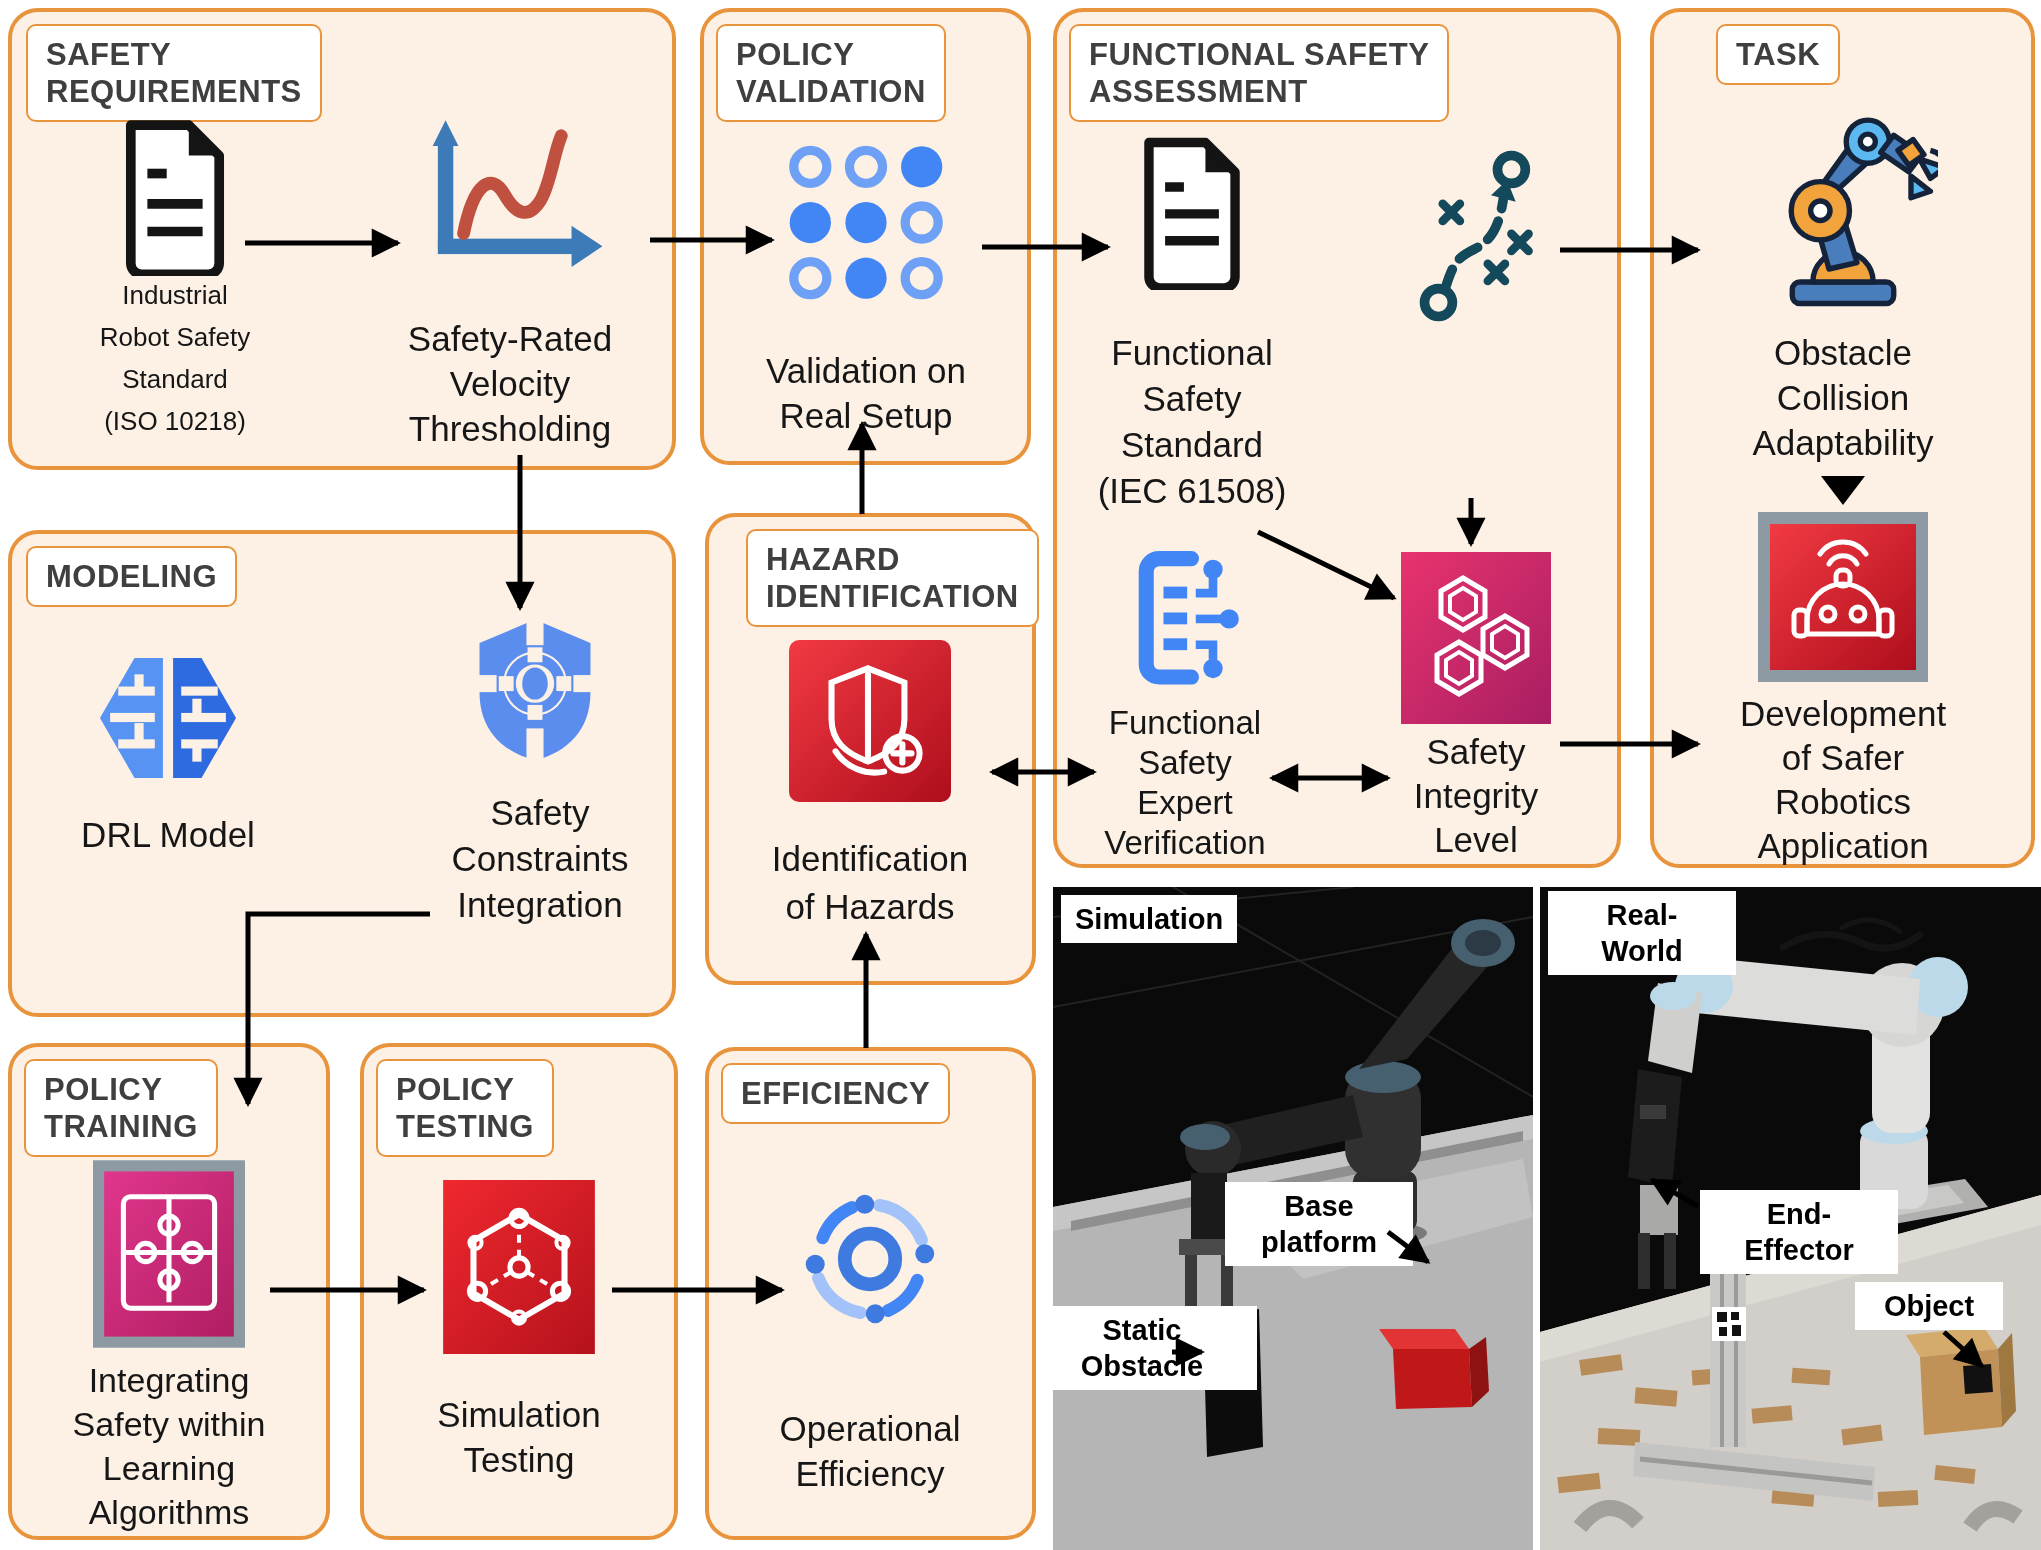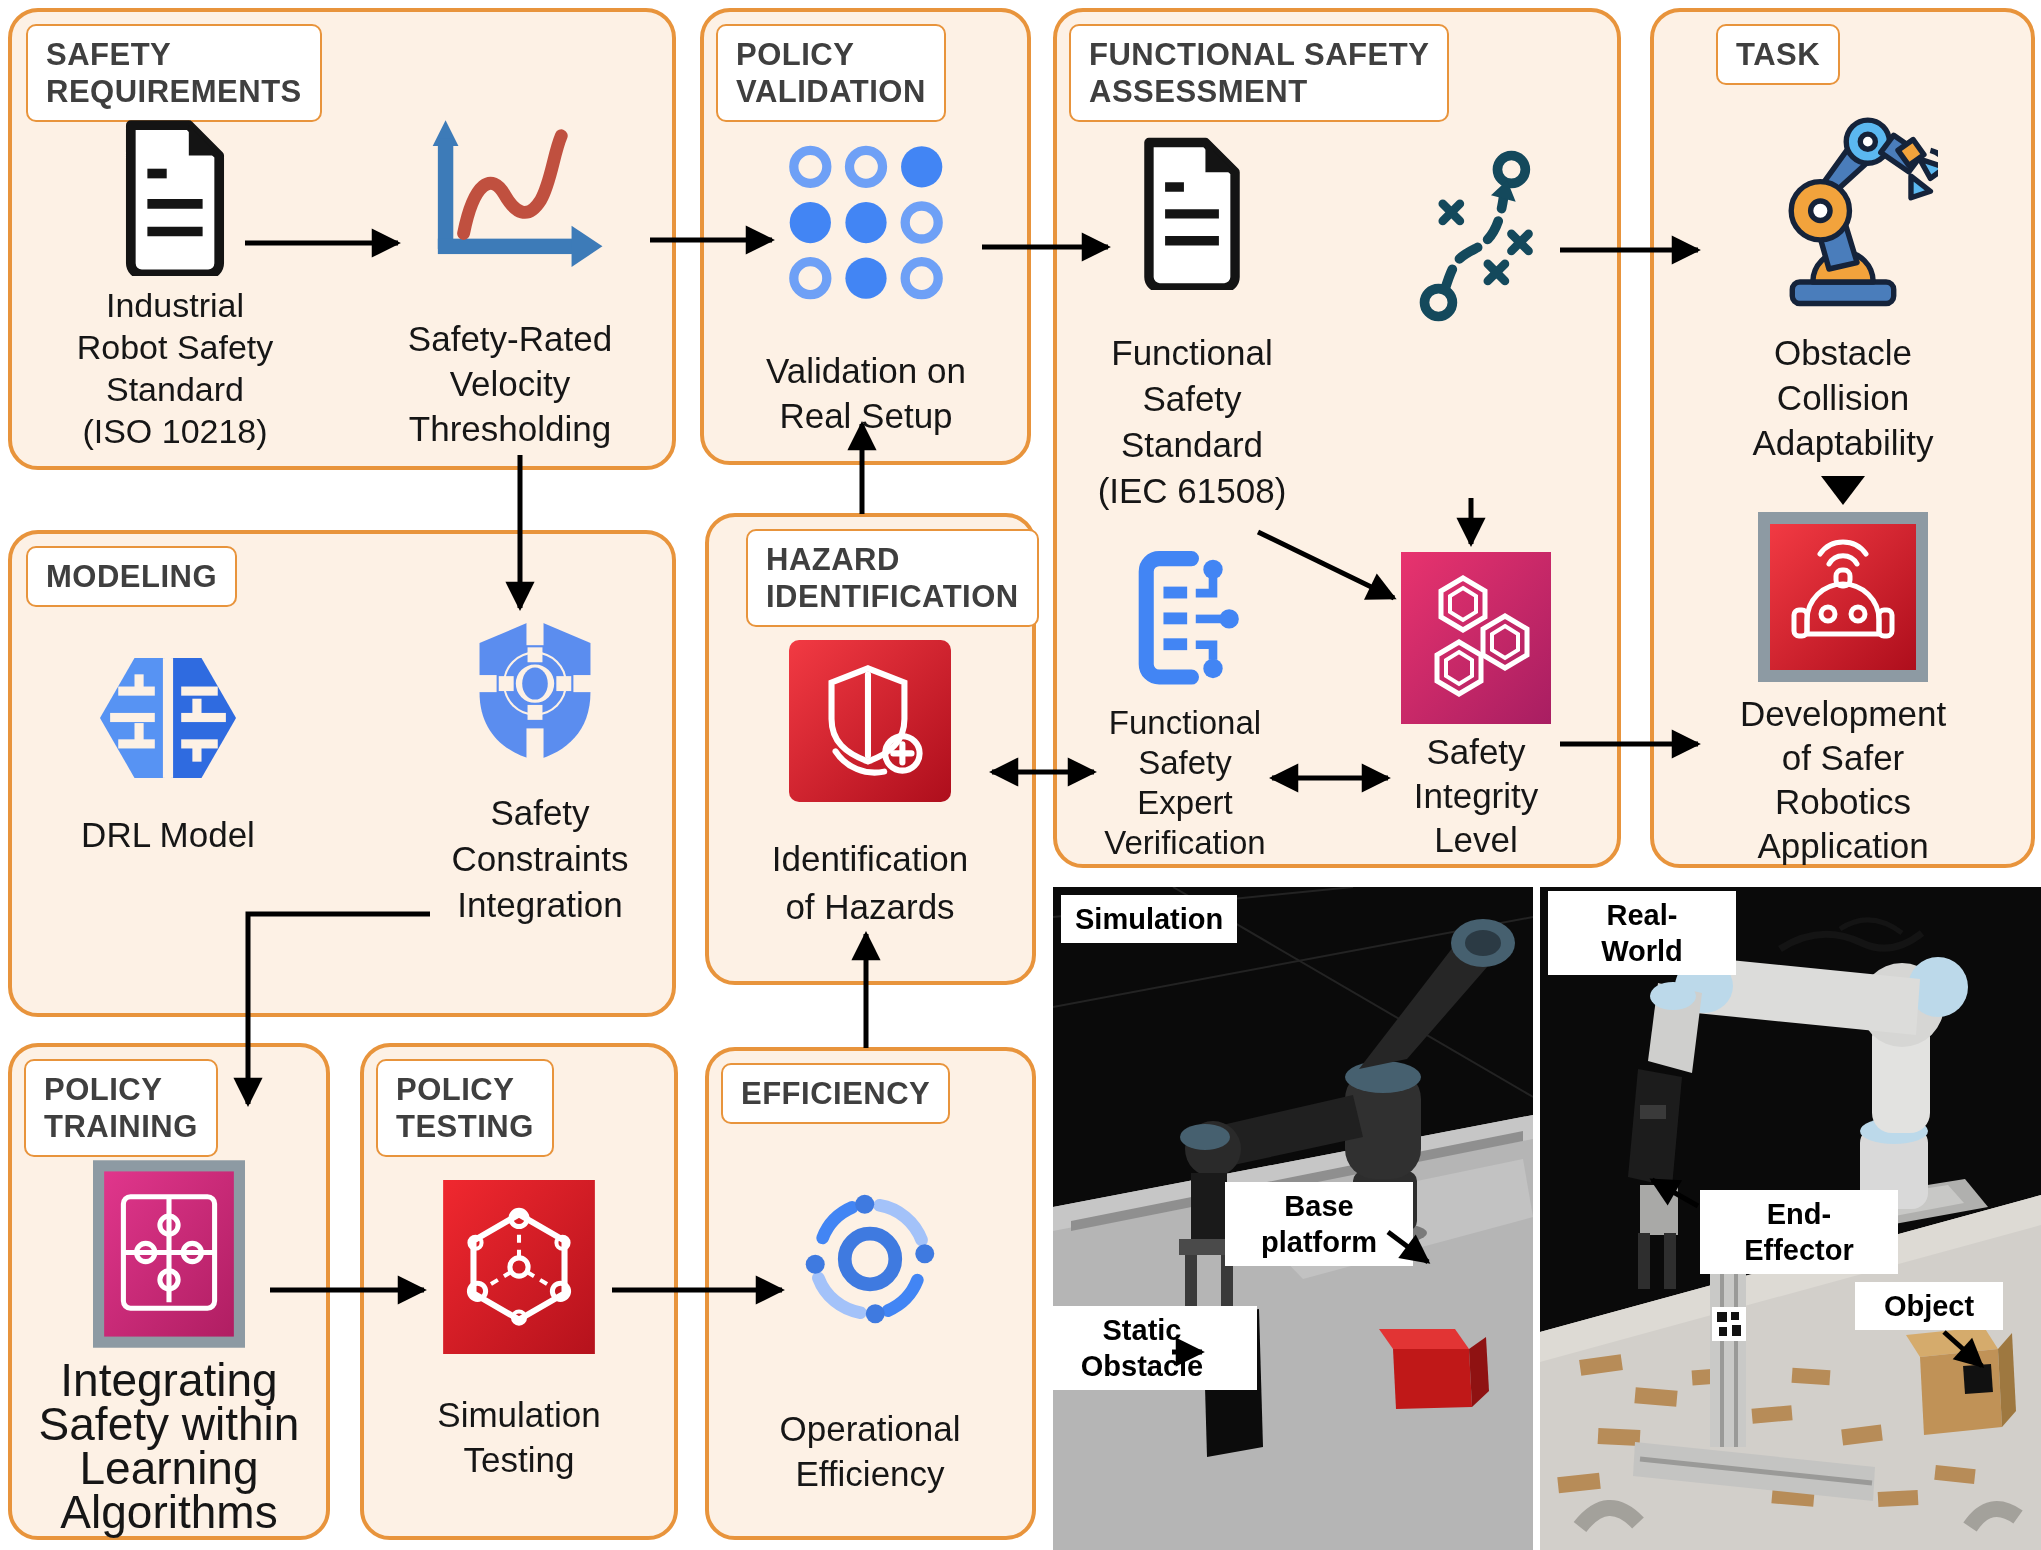--- a/index.html
+++ b/index.html
@@ -68,21 +68,21 @@
 
   <div class="icon" style="left:175px;top:118px">
     <svg width="116" height="158" viewBox="0 0 84 114">
       <path d="M10 5 h42 l22 22 v78 a8 8 0 0 1 -8 8 H18 a8 8 0 0 1 -8 -8 Z" fill="#fff" stroke="#141414" stroke-width="7" stroke-linejoin="round"></path>
       <path d="M52 5 l22 22 h-22 z" fill="#141414"></path>
       <line x1="22" y1="40" x2="36" y2="40" stroke="#141414" stroke-width="7"></line>
       <line x1="22" y1="62" x2="62" y2="62" stroke="#141414" stroke-width="7"></line>
       <line x1="22" y1="82" x2="62" y2="82" stroke="#141414" stroke-width="7"></line>
     </svg>
   </div>
-  <div class="cap" style="left:175px;top:284px;line-height:42px;font-size:34px">
+  <div class="cap" style="left:175px;top:274px;line-height:42px;font-size:26px">
     <div>Industrial</div>
     <div>Robot Safety</div>
     <div>Standard</div>
     <div>(ISO 10218)</div>
   </div>
   <div class="icon" style="left:515px;top:120px">
     <svg width="180" height="155" viewBox="0 0 140 120">
       <polygon points="6,20 16,0 26,20" fill="#3D7BB8"></polygon>
       <rect x="10" y="14" width="12" height="86" fill="#3D7BB8"></rect>
       <rect x="10" y="92" width="108" height="12" fill="#3D7BB8"></rect>
@@ -324,21 +324,21 @@
       <g fill="none" stroke="#fff" stroke-width="5" stroke-linejoin="round">
         <rect x="30" y="36" width="90" height="110" rx="7"></rect>
         <path d="M75 36 V140 M30 91 H120"></path>
         <circle cx="75" cy="64" r="9"></circle>
         <circle cx="52" cy="91" r="9"></circle>
         <circle cx="98" cy="91" r="9"></circle>
         <circle cx="75" cy="118" r="9"></circle>
       </g>
     </svg>
   </div>
-  <div class="cap" style="left:169px;top:1358px;line-height:44px;font-size:46px">
+  <div class="cap" style="left:169px;top:1358px;line-height:44px;font-size:34px">
     <div>Integrating</div>
     <div>Safety within</div>
     <div>Learning</div>
     <div>Algorithms</div>
   </div>
 
   <div class="icon" style="left:519px;top:1180px">
     <svg width="152" height="174" viewBox="0 0 150 172">
       <defs>
           <linearGradient id="gRedS" x1="0" y1="0" x2="1" y2="1">

